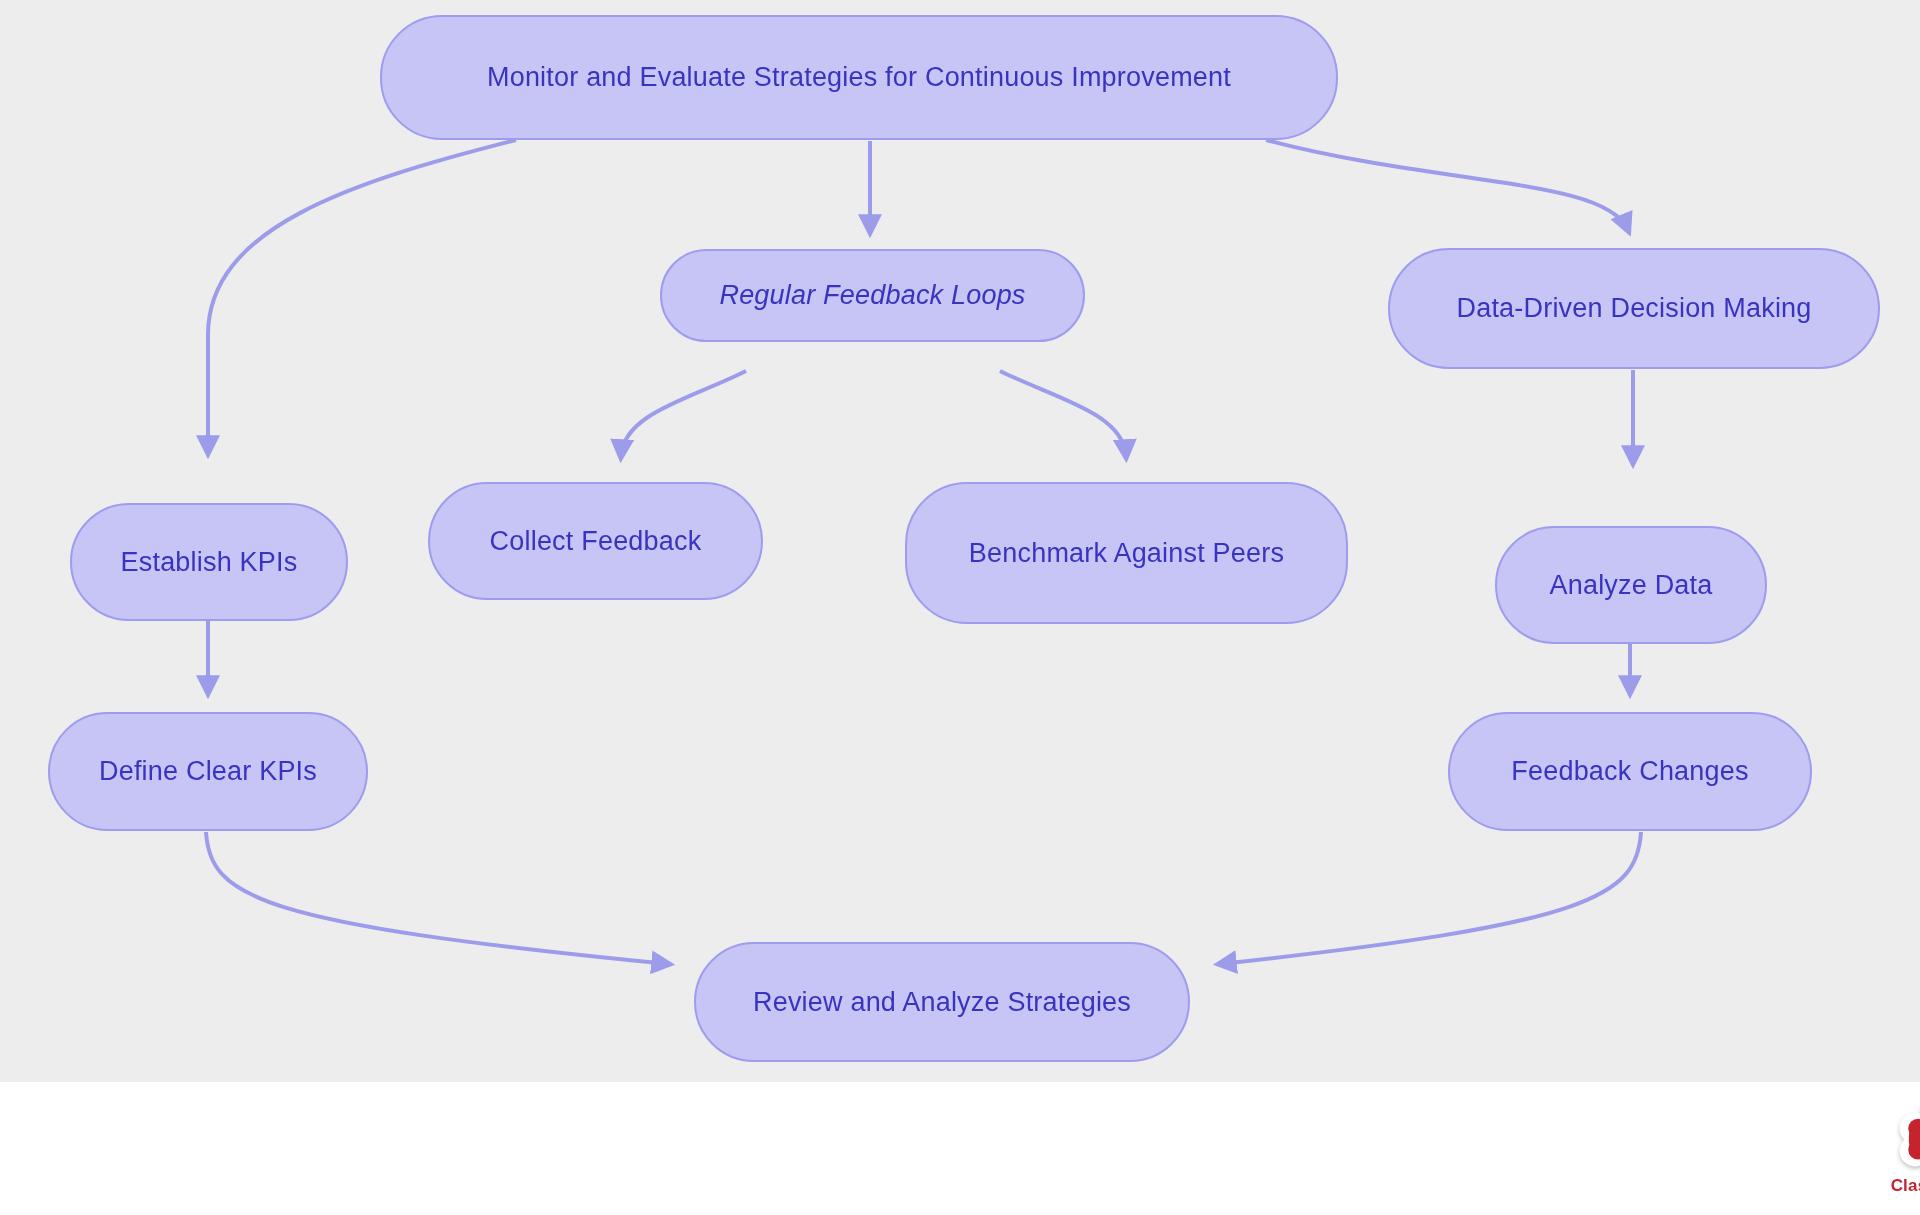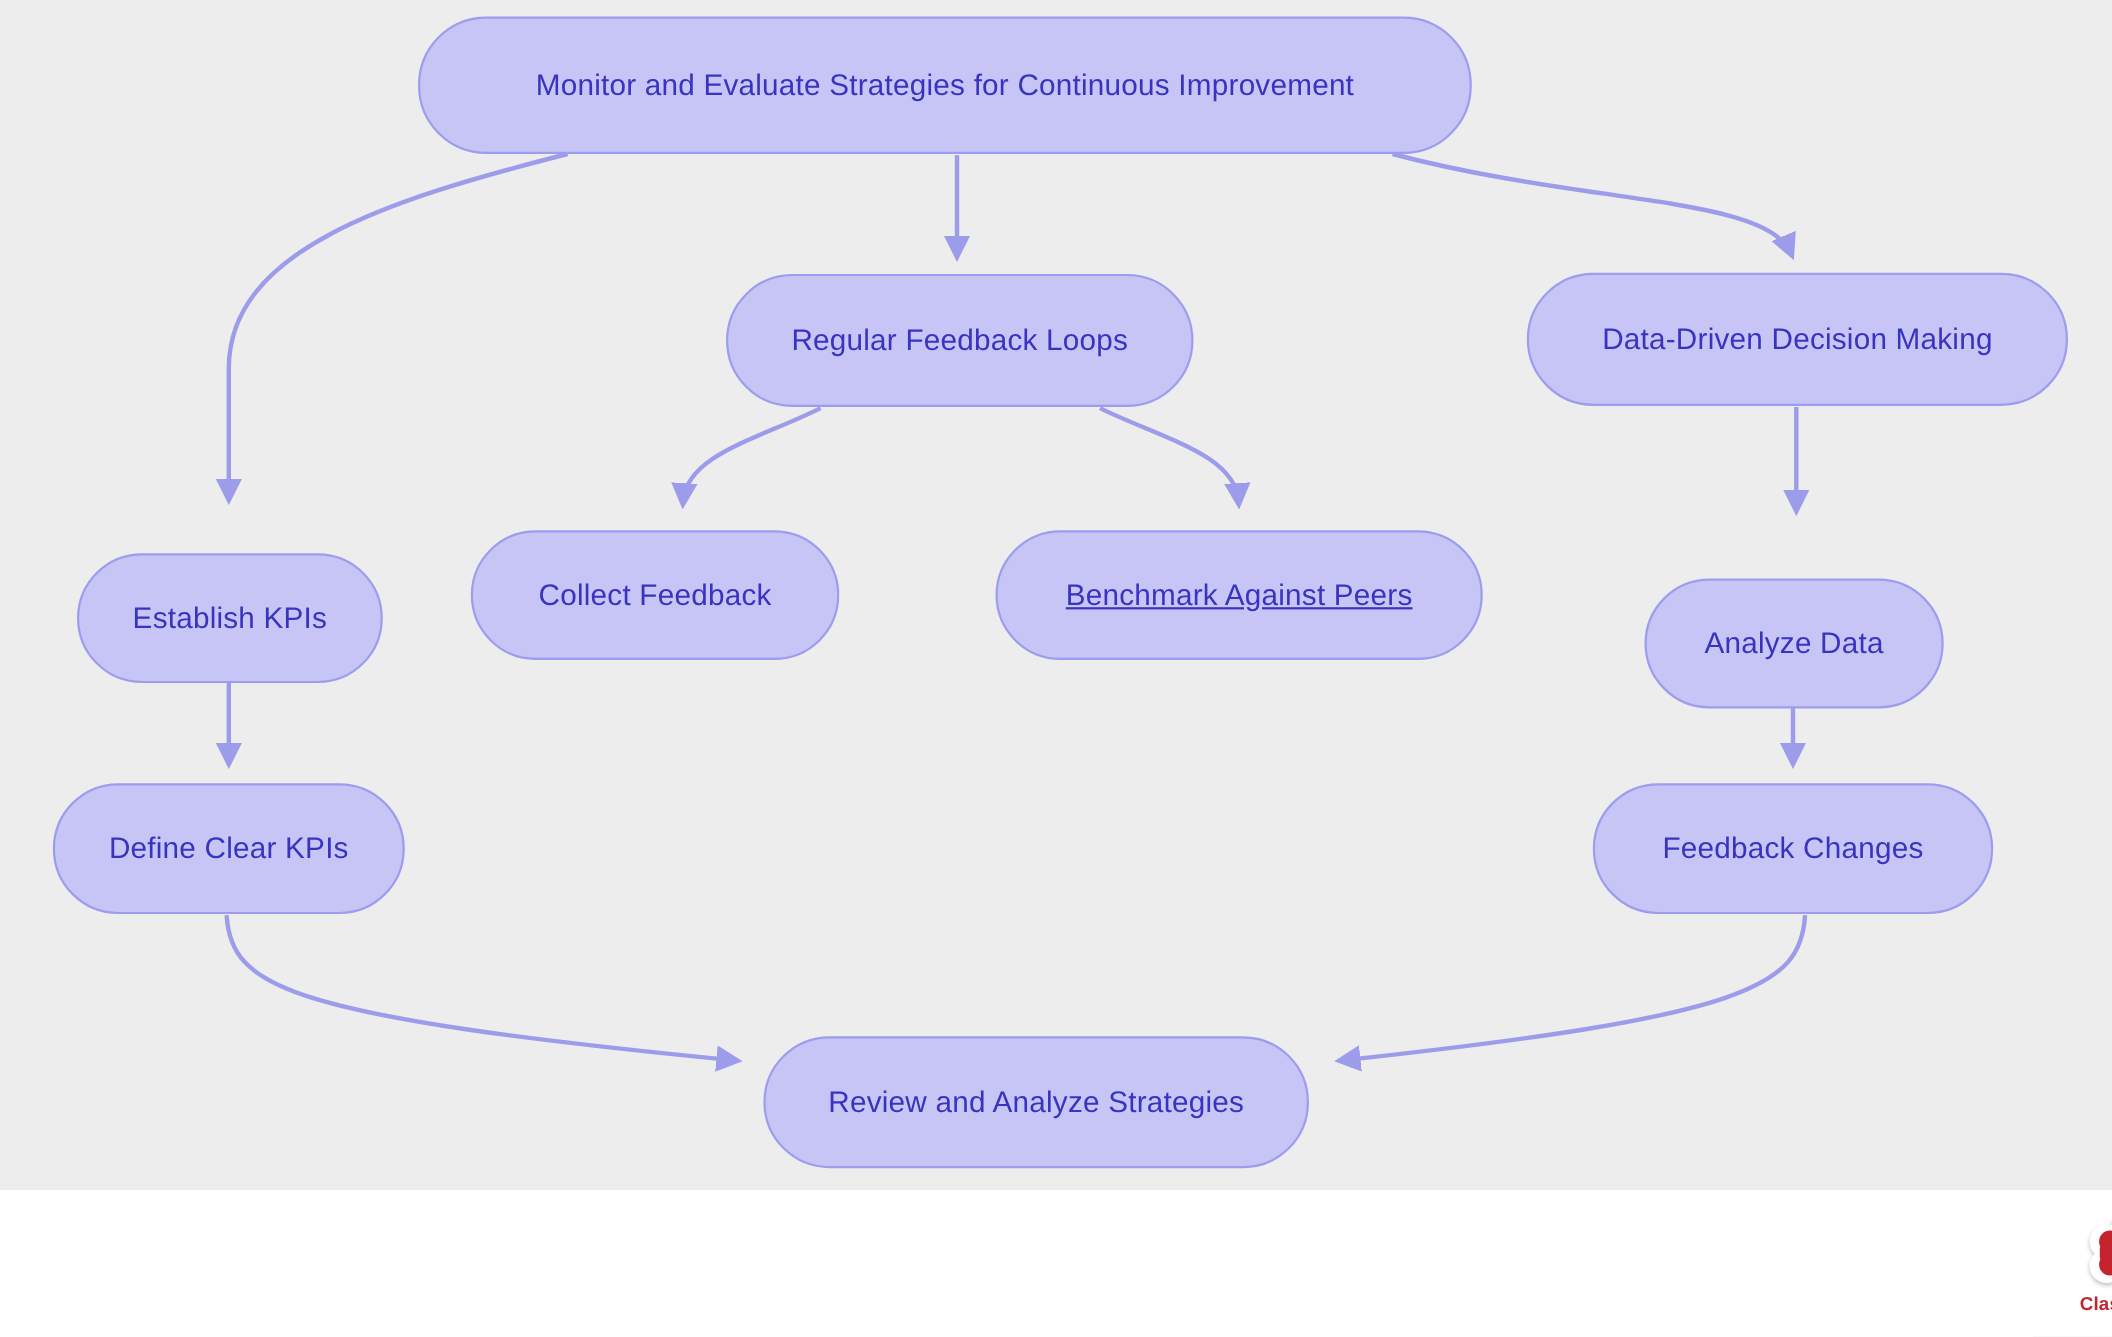--- a/index.html
+++ b/index.html
@@ -27,25 +27,25 @@
     border-radius: 62px;
     box-sizing: border-box;
     display: flex; align-items: center; justify-content: center;
     color: #3934C0;
     font-size: 27px;
     letter-spacing: 0.2px;
     text-align: center;
     white-space: nowrap;
   }
   #node-monitor            { left: 380px;  top: 15px;  width: 958px; height: 125px; }
-  #node-regular-feedback   { left: 660px;  top: 249px; width: 425px; height: 121px; }
+  #node-regular-feedback   { left: 660px;  top: 249px; width: 425px; height: 93px; font-style: italic; }
   #node-data-driven        { left: 1388px; top: 248px; width: 492px; height: 121px; }
   #node-establish-kpis     { left: 70px;   top: 482px; width: 278px; height: 118px; margin-top: 21px; }
   #node-collect-feedback   { left: 428px;  top: 482px; width: 335px; height: 118px; }
-  #node-benchmark          { left: 905px;  top: 482px; width: 443px; height: 118px; text-decoration: underline; }
+  #node-benchmark          { left: 905px;  top: 482px; width: 443px; height: 142px; }
   #node-analyze-data       { left: 1495px; top: 482px; width: 272px; height: 118px; margin-top: 44px; }
   #node-define-kpis        { left: 48px;   top: 712px; width: 320px; height: 119px; }
   #node-implement-changes  { left: 1448px; top: 712px; width: 364px; height: 119px; }
   #node-review-adjust      { left: 694px;  top: 942px; width: 496px; height: 120px; }
 
   .footer {
     position: absolute; left: 0; top: 1082px;
     width: 1920px; height: 133px;
     background: #ffffff;
   }

